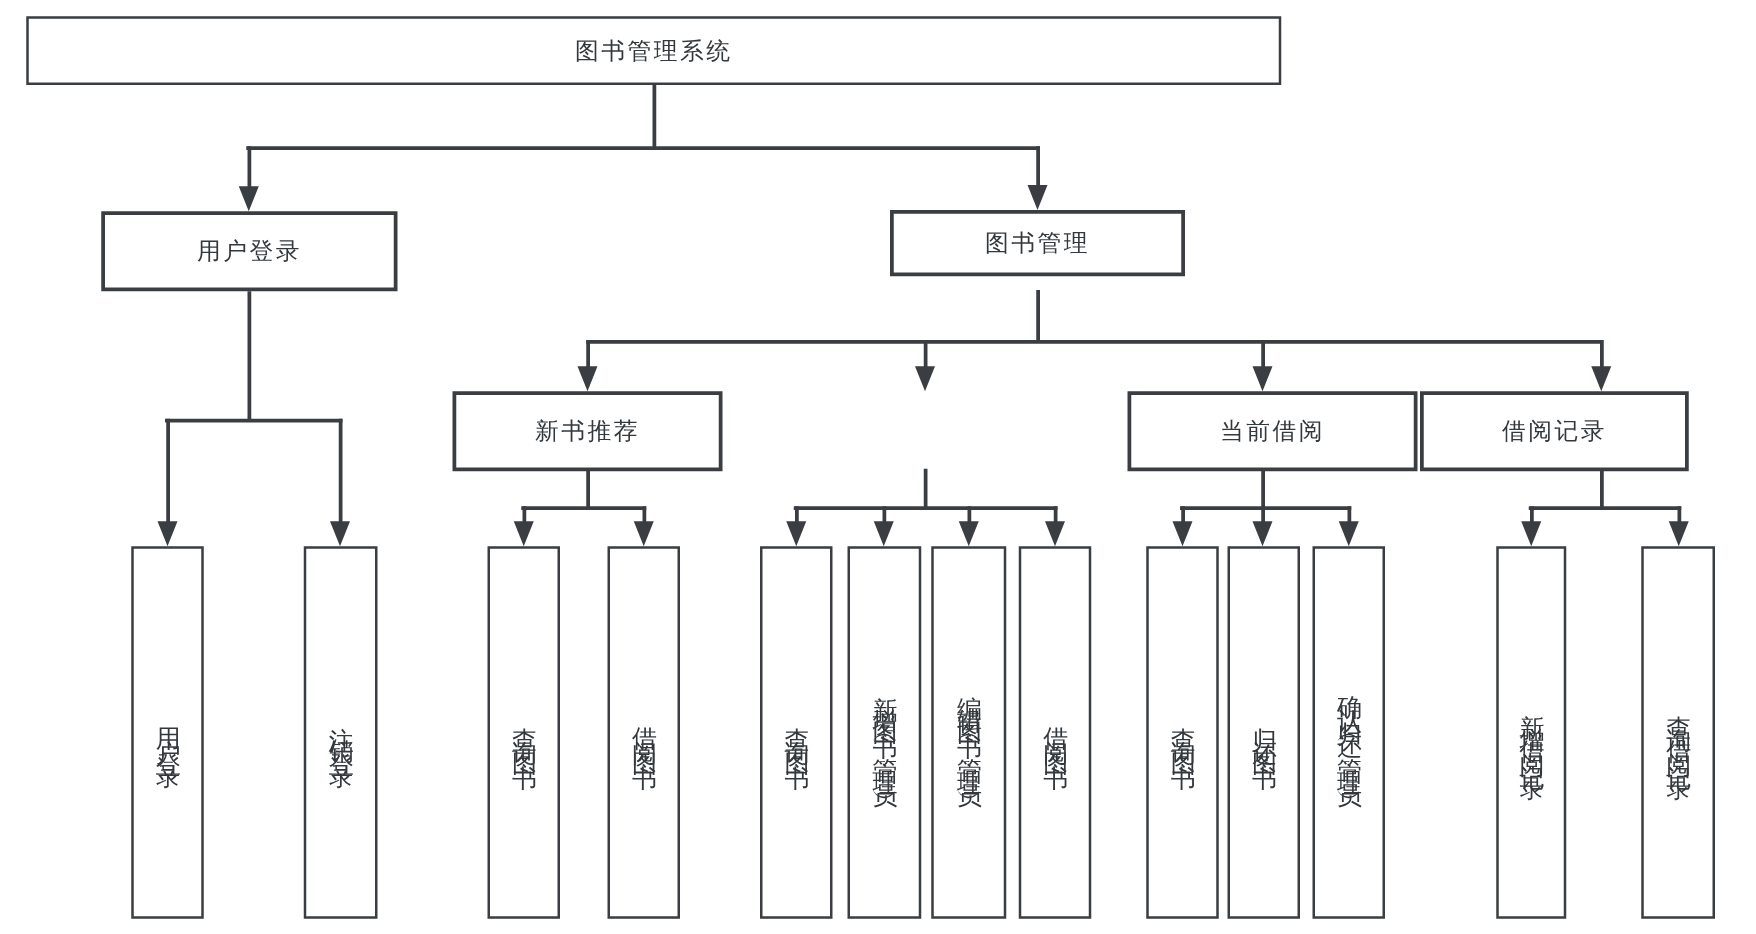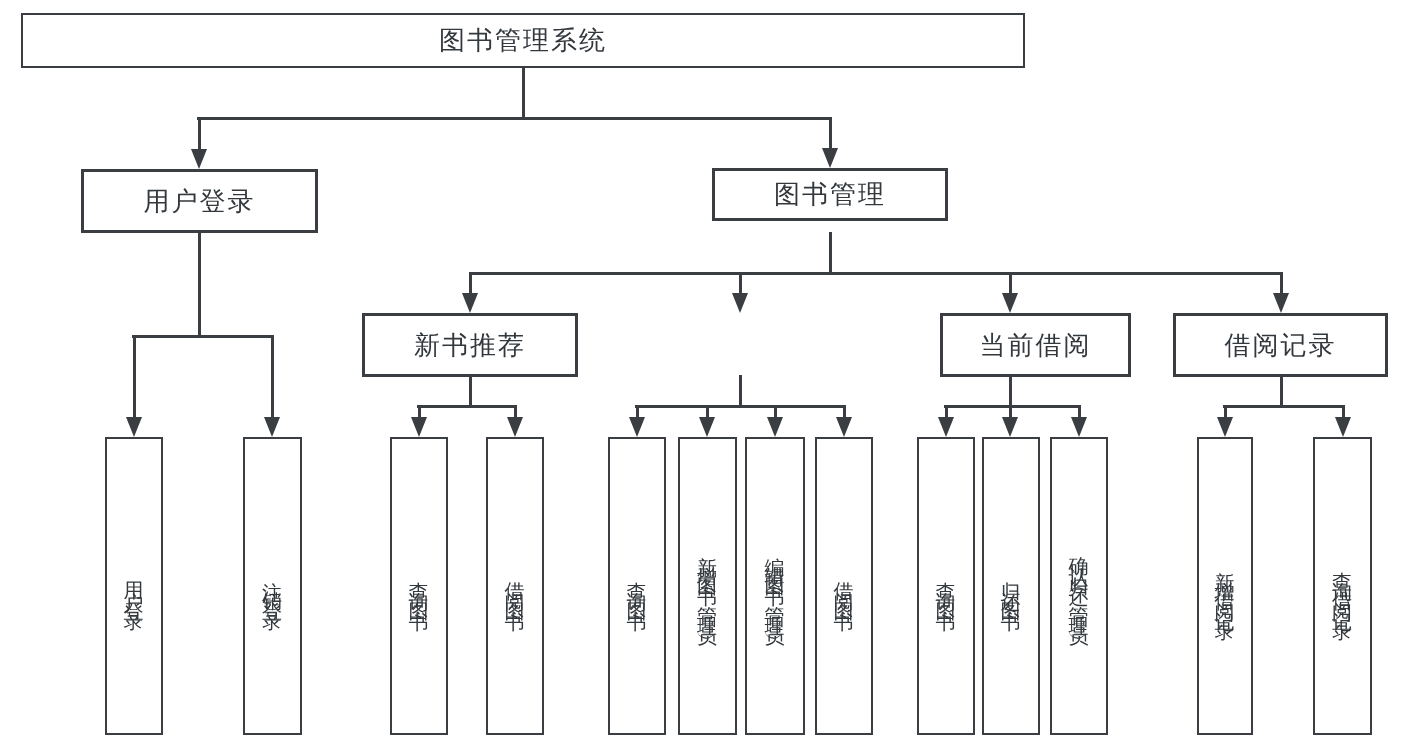--- a/index.html
+++ b/index.html
@@ -22,21 +22,21 @@
   }
   .box {
     position: absolute;
     background: #ffffff;
     border: 3px solid var(--line);
     display: flex;
     align-items: center;
     justify-content: center;
   }
   .box span {
-    font-size: 26px;
+    font-size: 19px;
     color: var(--text);
     white-space: nowrap;
     letter-spacing: 2px;
   }
   .box.root { border-width: 2px; }
   .box.leaf { border-width: 2px; }
   .box.leaf span {
     writing-mode: vertical-rl;
     text-orientation: mixed;
     font-size: 20px;
@@ -78,25 +78,25 @@
 
   <div class="box" style="left:712px;top:168px;width:236px;height:53px">
     <span>图书管理</span>
   </div>
 
   <div class="box" style="left:362px;top:313px;width:216px;height:64px">
     <span>新书推荐</span>
   </div>
 
 
-  <div class="box" style="left:940px;top:313px;width:191px;height:64px">
+  <div class="box" style="left:902px;top:313px;width:232px;height:64px">
     <span>当前借阅</span>
   </div>
 
-  <div class="box" style="left:1173px;top:313px;width:215px;height:64px">
+  <div class="box" style="left:1136px;top:313px;width:215px;height:64px">
     <span>借阅记录</span>
   </div>
 
   <div class="box leaf" style="left:105px;top:437px;width:58px;height:298px">
     <span>用户登录</span>
   </div>
 
   <div class="box leaf" style="left:243px;top:437px;width:59px;height:298px">
     <span>注销登录</span>
   </div>

